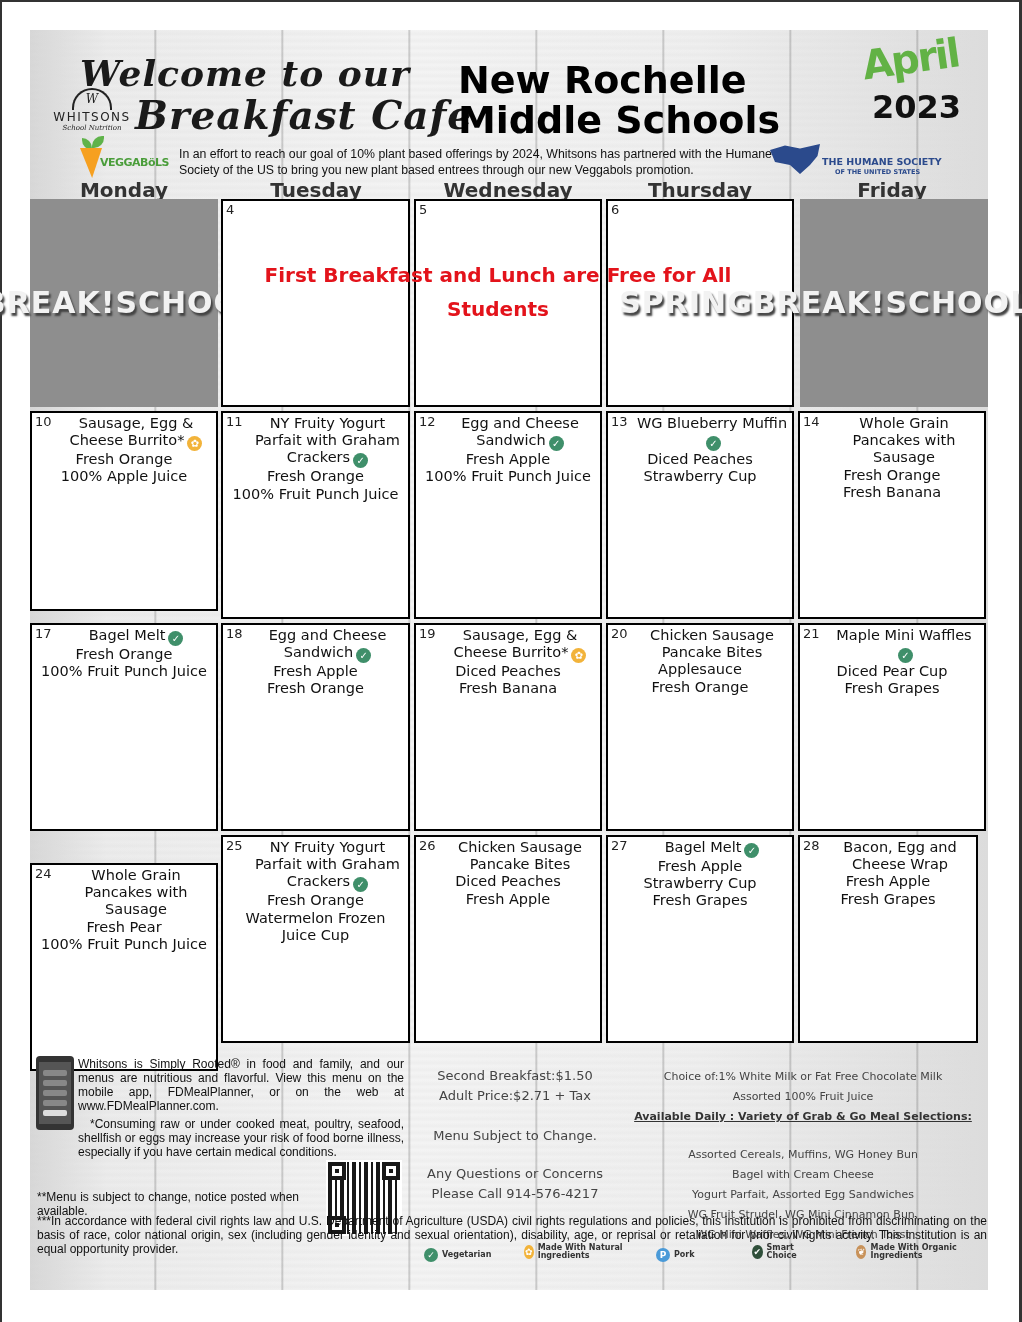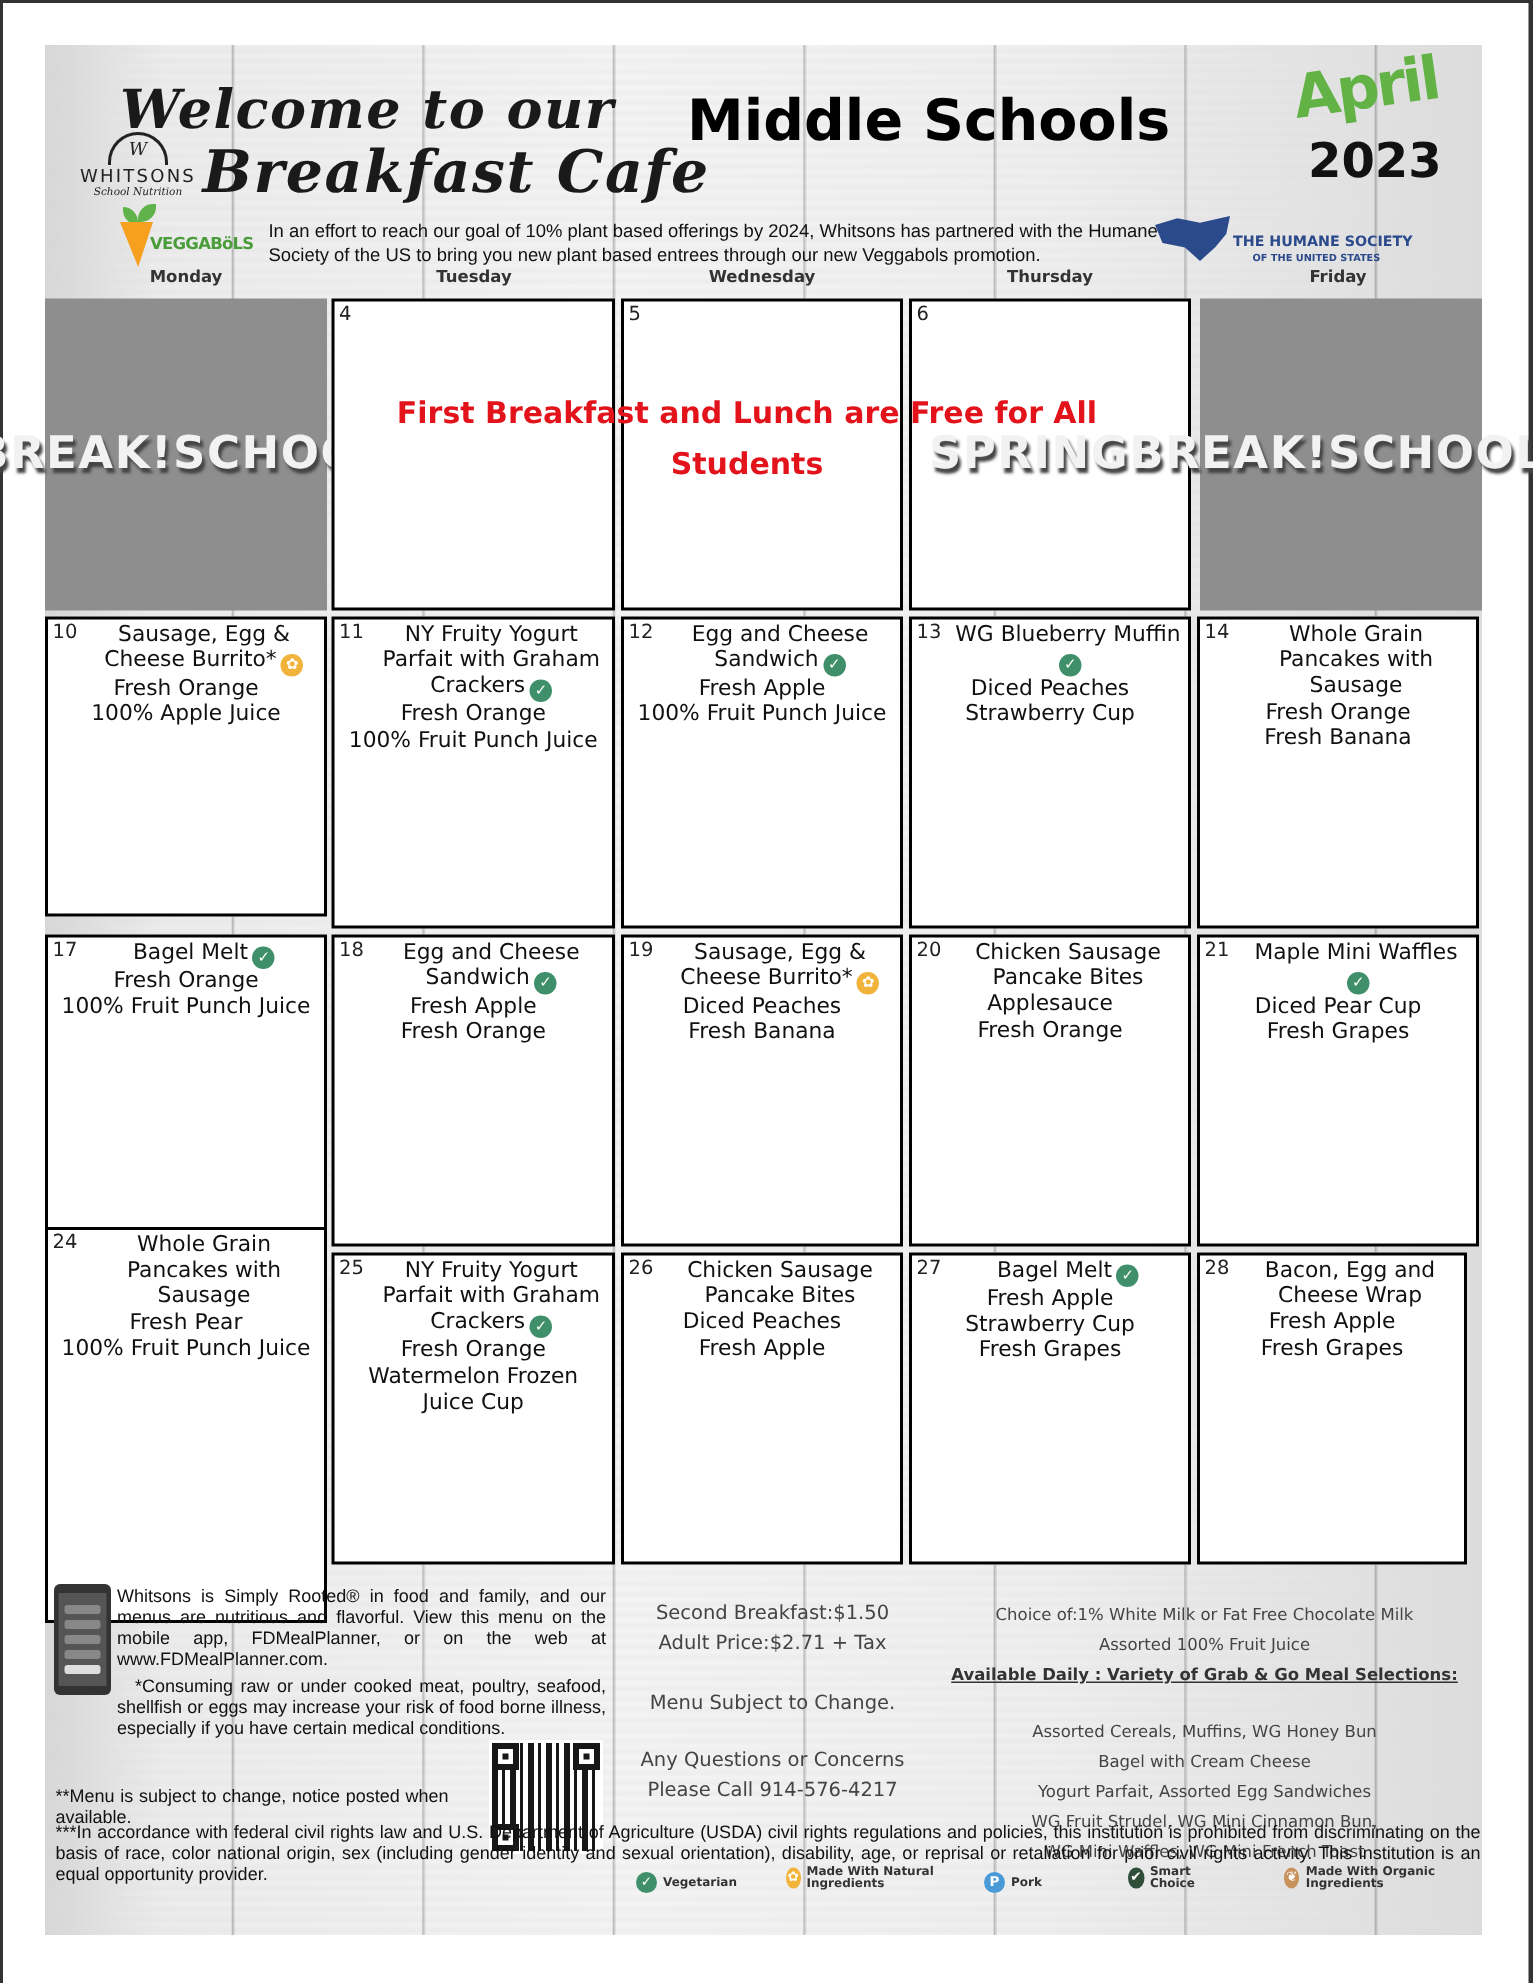--- a/index.html
+++ b/index.html
@@ -26,21 +26,21 @@
   .leaf2 { position: absolute; left: 14px; top: 0px; width: 12px; height: 12px; background: #5fb34a; border-radius: 10px 0 10px 0; }
   .veg-text { position: absolute; left: 22px; top: 20px; font-size: 11px; font-weight: bold; color: #4a9d3a; letter-spacing: -0.5px; }
   .promo { left: 149px; top: 116px; width: 610px; font-family: "Liberation Sans", sans-serif; font-size: 12.3px; line-height: 16px; color: #111; }
   .title { left: 428px; top: 30px; font-family: "DejaVu Sans", sans-serif; font-weight: bold; font-size: 38px; line-height: 40px; color: #000; }
   .month { left: 832px; top: 6px; font-family: "DejaVu Sans", sans-serif; font-weight: bold; font-size: 40px; color: #62b245; transform: rotate(-8deg); letter-spacing: -2px; }
   .year { left: 842px; top: 58px; font-family: "DejaVu Sans", sans-serif; font-weight: bold; font-size: 32px; color: #111; }
   .hsus { left: 740px; top: 114px; width: 180px; height: 34px; }
   .hsus-map { position: absolute; left: 0; top: 0; width: 50px; height: 30px; background: #2b4a8c; clip-path: polygon(0 20%, 30% 5%, 60% 15%, 100% 0, 95% 40%, 80% 70%, 60% 100%, 40% 70%, 10% 60%); }
   .hsus-t1 { position: absolute; left: 52px; top: 12px; font-size: 9.5px; font-weight: bold; color: #2b4a8c; }
   .hsus-t2 { position: absolute; left: 65px; top: 24px; font-size: 6.5px; font-weight: bold; color: #2b4a8c; }
-  .dayhdr { top: 148px; width: 188px; text-align: center; font-family: "DejaVu Sans", sans-serif; font-weight: bold; font-size: 11px; color: #333; }
+  .dayhdr { top: 148px; width: 188px; text-align: center; font-family: "DejaVu Sans", sans-serif; font-weight: bold; font-size: 20px; color: #333; }
 
   .cell { position: absolute; background: #fff; border: 2px solid #000; }
   .cell.closed { background: #8e8e8e; border: none; display: flex; align-items: center; justify-content: center; }
   .closed-line { font-family: "DejaVu Sans", sans-serif; font-weight: bold; font-size: 30px; color: #f2f2f2; text-shadow: 2px 3px 2px #444; letter-spacing: 1px; line-height: 40px; }
   .closed-gap { height: 18px; }
   .daynum { position: absolute; left: 3px; top: 1px; font-family: "DejaVu Sans", sans-serif; font-size: 13px; color: #222; }
   .menu { position: absolute; left: 4px; right: 4px; top: 2px; text-align: center; font-family: "DejaVu Sans", sans-serif; font-size: 14.5px; line-height: 17.2px; color: #111; }
   .menu .item { display: block; }
   .menu .first { padding-left: 24px; }
   .badge { display: inline-block; width: 15px; height: 15px; border-radius: 50%; vertical-align: -2px; margin-left: 3px; color: #fff; font-size: 10px; line-height: 15px; text-align: center; }
@@ -89,20 +89,21 @@
   <div class="abs veggabols">
     <div class="leaf1"></div>
     <div class="leaf2"></div>
     <div class="carrot"></div>
     <div class="veg-text">VEGGABöLS</div>
   </div>
 
   <div class="abs promo">In an effort to reach our goal of 10% plant based offerings by 2024, Whitsons has partnered with the Humane Society of the US to bring you new plant based entrees through our new Veggabols promotion.</div>
 
   <div class="abs title">
+    <div>New Rochelle</div>
     <div>Middle Schools</div>
   </div>
 
   <div class="abs month">April</div>
   <div class="abs year">2023</div>
 
   <div class="abs hsus">
     <div class="hsus-map"></div>
     <div class="hsus-t1">THE HUMANE SOCIETY</div>
     <div class="hsus-t2">OF THE UNITED STATES</div>
@@ -215,21 +216,21 @@
   </div>
   <div class="cell" style="left:768px; top:593px; width:188px; height:208px;">
     <div class="daynum">21</div>
     <div class="menu">
       <span class="item first"><span>Maple Mini Waffles</span><span class="badge veg">✓</span></span>
       <span class="item">Diced Pear Cup</span>
       <span class="item">Fresh Grapes</span>
     </div>
   </div>
 
-  <div class="cell" style="left:0px; top:788px; width:188px; height:264px;">
+  <div class="cell" style="left:0px; top:833px; width:188px; height:208px;">
     <div class="daynum">24</div>
     <div class="menu">
       <span class="item first">Whole Grain Pancakes with Sausage</span>
       <span class="item">Fresh Pear</span>
       <span class="item">100% Fruit Punch Juice</span>
     </div>
   </div>
   <div class="cell" style="left:191px; top:805px; width:189px; height:208px;">
     <div class="daynum">25</div>
     <div class="menu">

